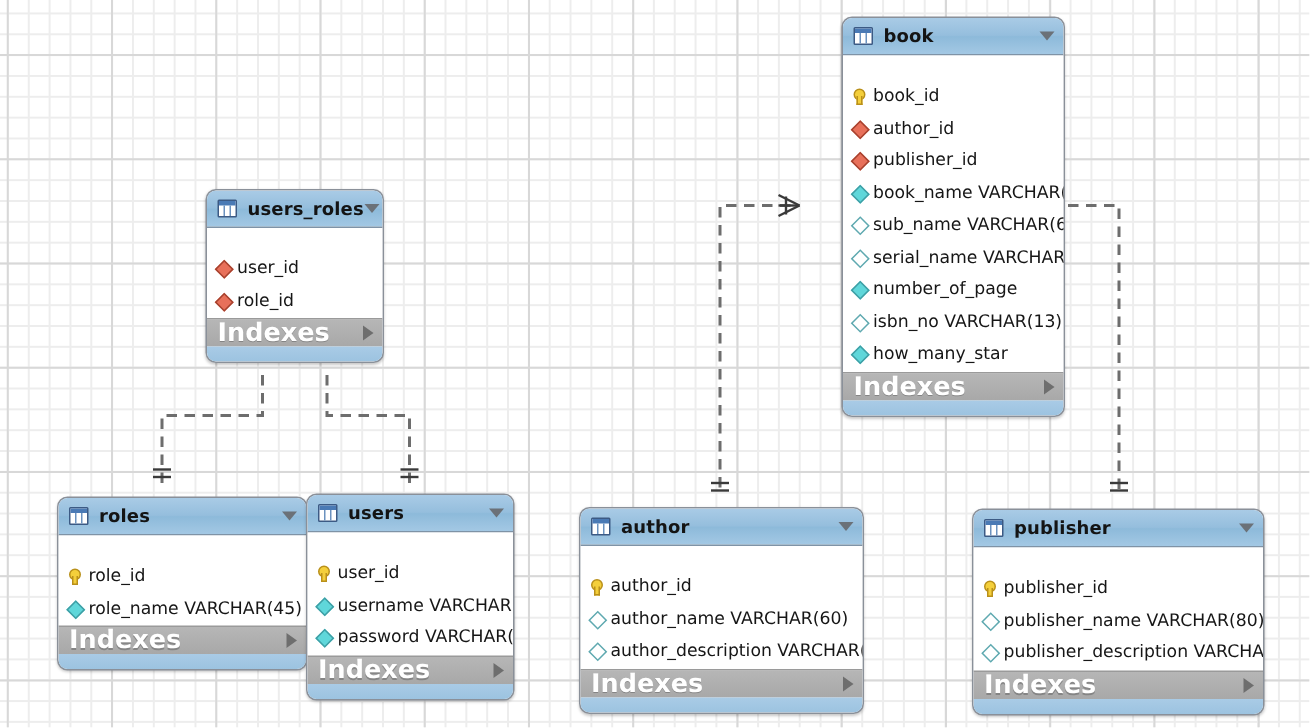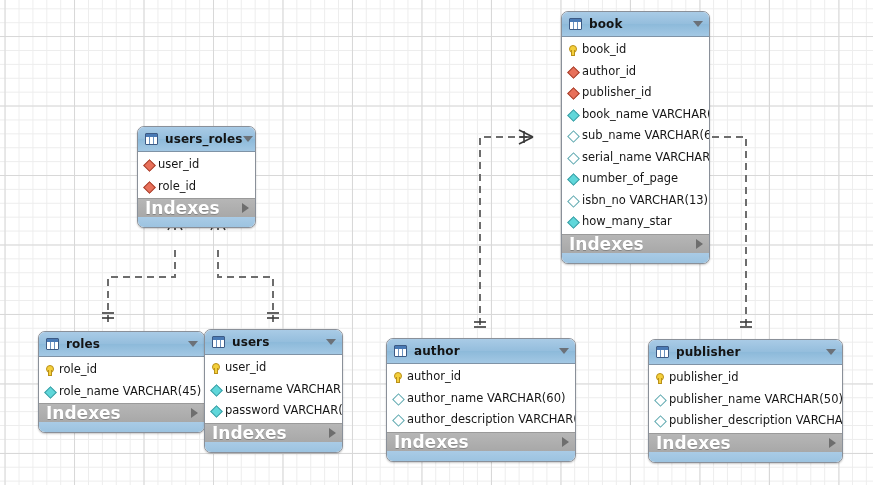--- a/index.html
+++ b/index.html
@@ -86,21 +86,21 @@
   }
   .tbl-caret {
     margin-left: auto;
     width: 0; height: 0;
     border-left: 5px solid transparent;
     border-right: 5px solid transparent;
     border-top: 6px solid #6b7178;
   }
   .tbl-cols {
     background: #ffffff;
-    padding: 2px 0 1px 0;
+    padding: 16px 0 1px 0;
   }
   .col {
     display: flex;
     align-items: center;
     height: 21.5px;
     padding-left: 5px;
     white-space: nowrap;
   }
   .col-txt {
     font-size: 11.5px;
@@ -392,21 +392,21 @@
           <span class="tbl-name">publisher</span>
           <span class="tbl-caret"></span>
         </div>
         <div class="tbl-cols">
           <div class="col">
             <span class="mk pk"></span>
             <span class="col-txt">publisher_id</span>
           </div>
           <div class="col">
             <span class="mk dia null"></span>
-            <span class="col-txt">publisher_name VARCHAR(50)</span>
+            <span class="col-txt">publisher_name VARCHAR(80)</span>
           </div>
           <div class="col">
             <span class="mk dia null"></span>
             <span class="col-txt">publisher_description VARCHAR(400)</span>
           </div>
         </div>
         <div class="tbl-ftr">
           <span class="ftr-txt">Indexes</span>
           <span class="ftr-caret"></span>
         </div>

